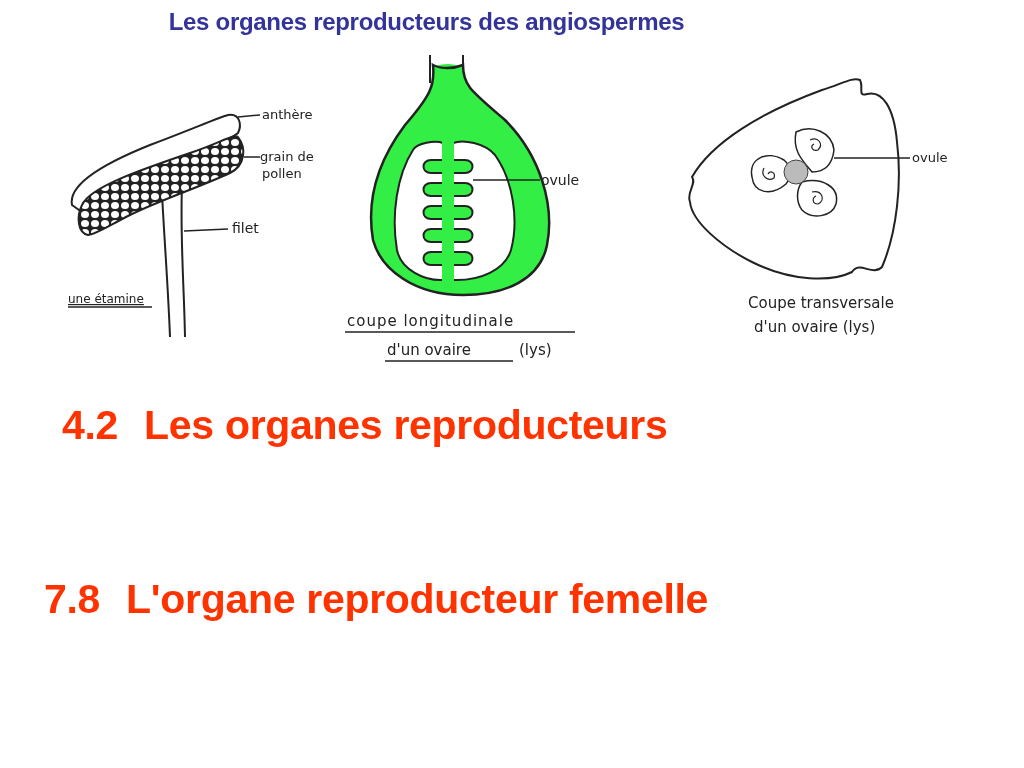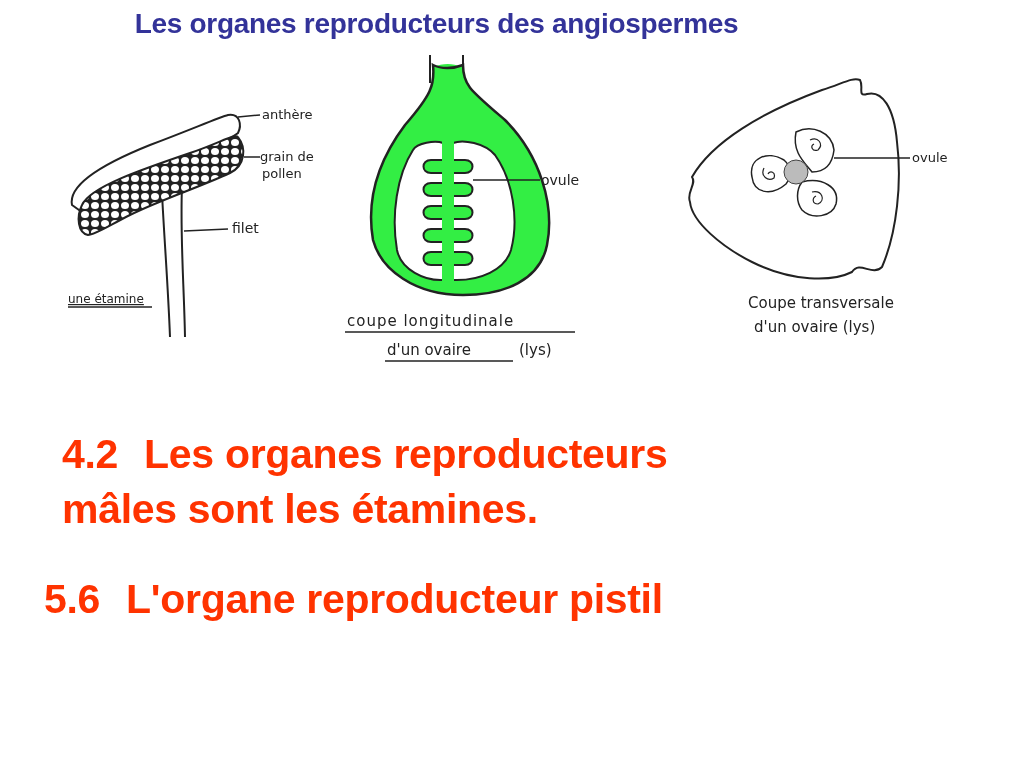--- a/index.html
+++ b/index.html
@@ -1,20 +1,20 @@
 <!DOCTYPE html>
 <html><head>
 <meta charset="utf-8">
 <style>
   html, body { margin: 0; padding: 0; background: #ffffff; }
   body { width: 1024px; height: 768px; position: relative; overflow: hidden; font-family: "Liberation Sans", sans-serif; }
   .title {
     position: absolute; left: 0; top: 8px; width: 853px; text-align: center;
-    font-family: "Liberation Sans", sans-serif; font-weight: bold; font-size: 28px;
-    color: #333399; letter-spacing: -0.3px; padding-left: 10px;
+    font-family: "Liberation Sans", sans-serif; font-weight: bold; font-size: 24px;
+    color: #333399; letter-spacing: -0.3px;
   }
   .fig { position: absolute; }
   .hand { font-family: "DejaVu Sans", sans-serif; fill: #222; }
   .point {
     position: absolute; font-family: "Liberation Sans", sans-serif; font-weight: bold;
     color: #ff3300; font-size: 41px; line-height: 55px; letter-spacing: -0.3px;
   }
   .point .num { display: inline-block; margin-right: 26px; }
 </style>
 </head>
@@ -98,20 +98,19 @@
       <path d="M92 96 C88 104 96 110 102 106 C104 100 98 98 96 102"></path>
     </g>
     <circle cx="124" cy="100" r="12" fill="#bbb" stroke="#444" stroke-width="1"></circle>
     <line x1="162" y1="86" x2="238" y2="86" stroke="#222" stroke-width="1.5"></line>
     <text class="hand" x="240" y="90" font-size="13">ovule</text>
     <text class="hand" x="76" y="236" font-size="15">Coupe transversale</text>
     <text class="hand" x="82" y="260" font-size="15">d'un ovaire (lys)</text>
   </svg>
 </div>
 
-<div class="point" style="left:62px; top:398px;margin-top:29px;">
+<div class="point" style="left:62px; top:398px;">
   <div><span class="num">4.2</span><span>Les organes reproducteurs</span></div>
-  <div>mâles sont les étamines.</div>
 </div>
 
 <div class="point" style="left:44px; top:572px;">
-  <div><span class="num">5.6</span><span>L'organe reproducteur pistil</span></div>
+  <div><span class="num">7.8</span><span>L'organe reproducteur femelle</span></div>
 </div>
 
 </body></html>

